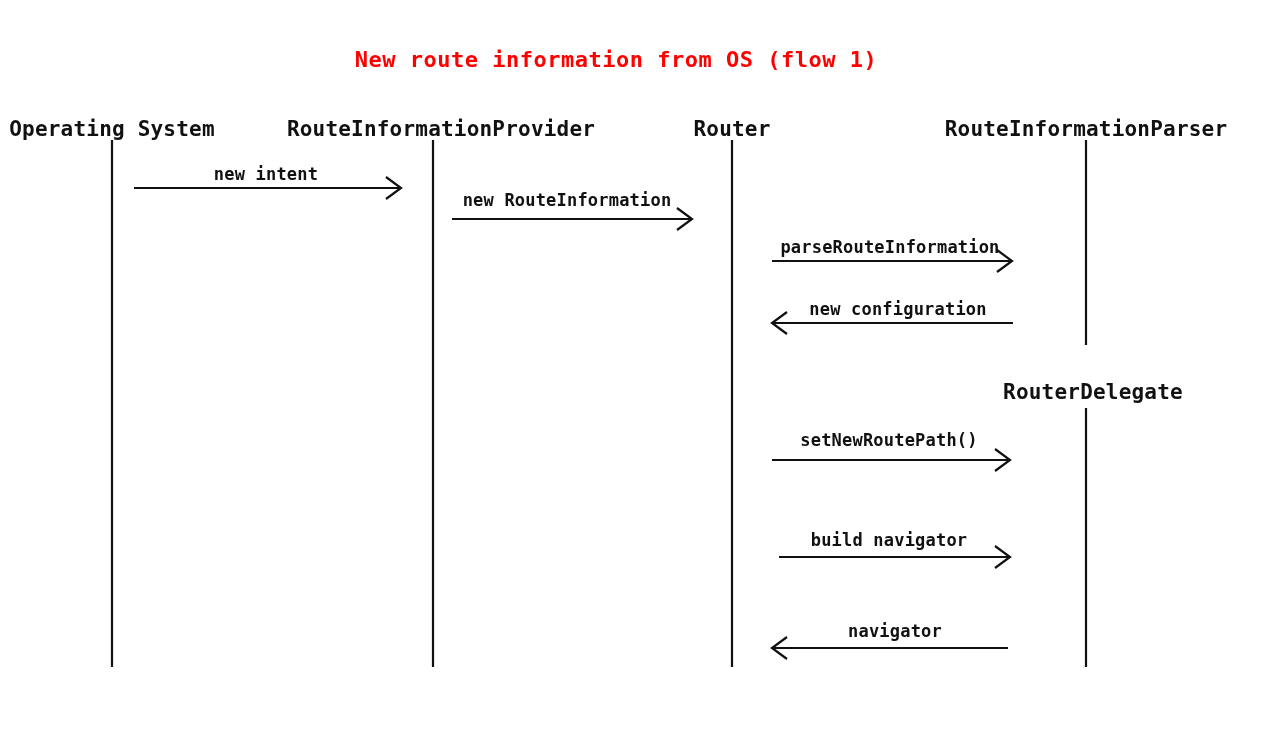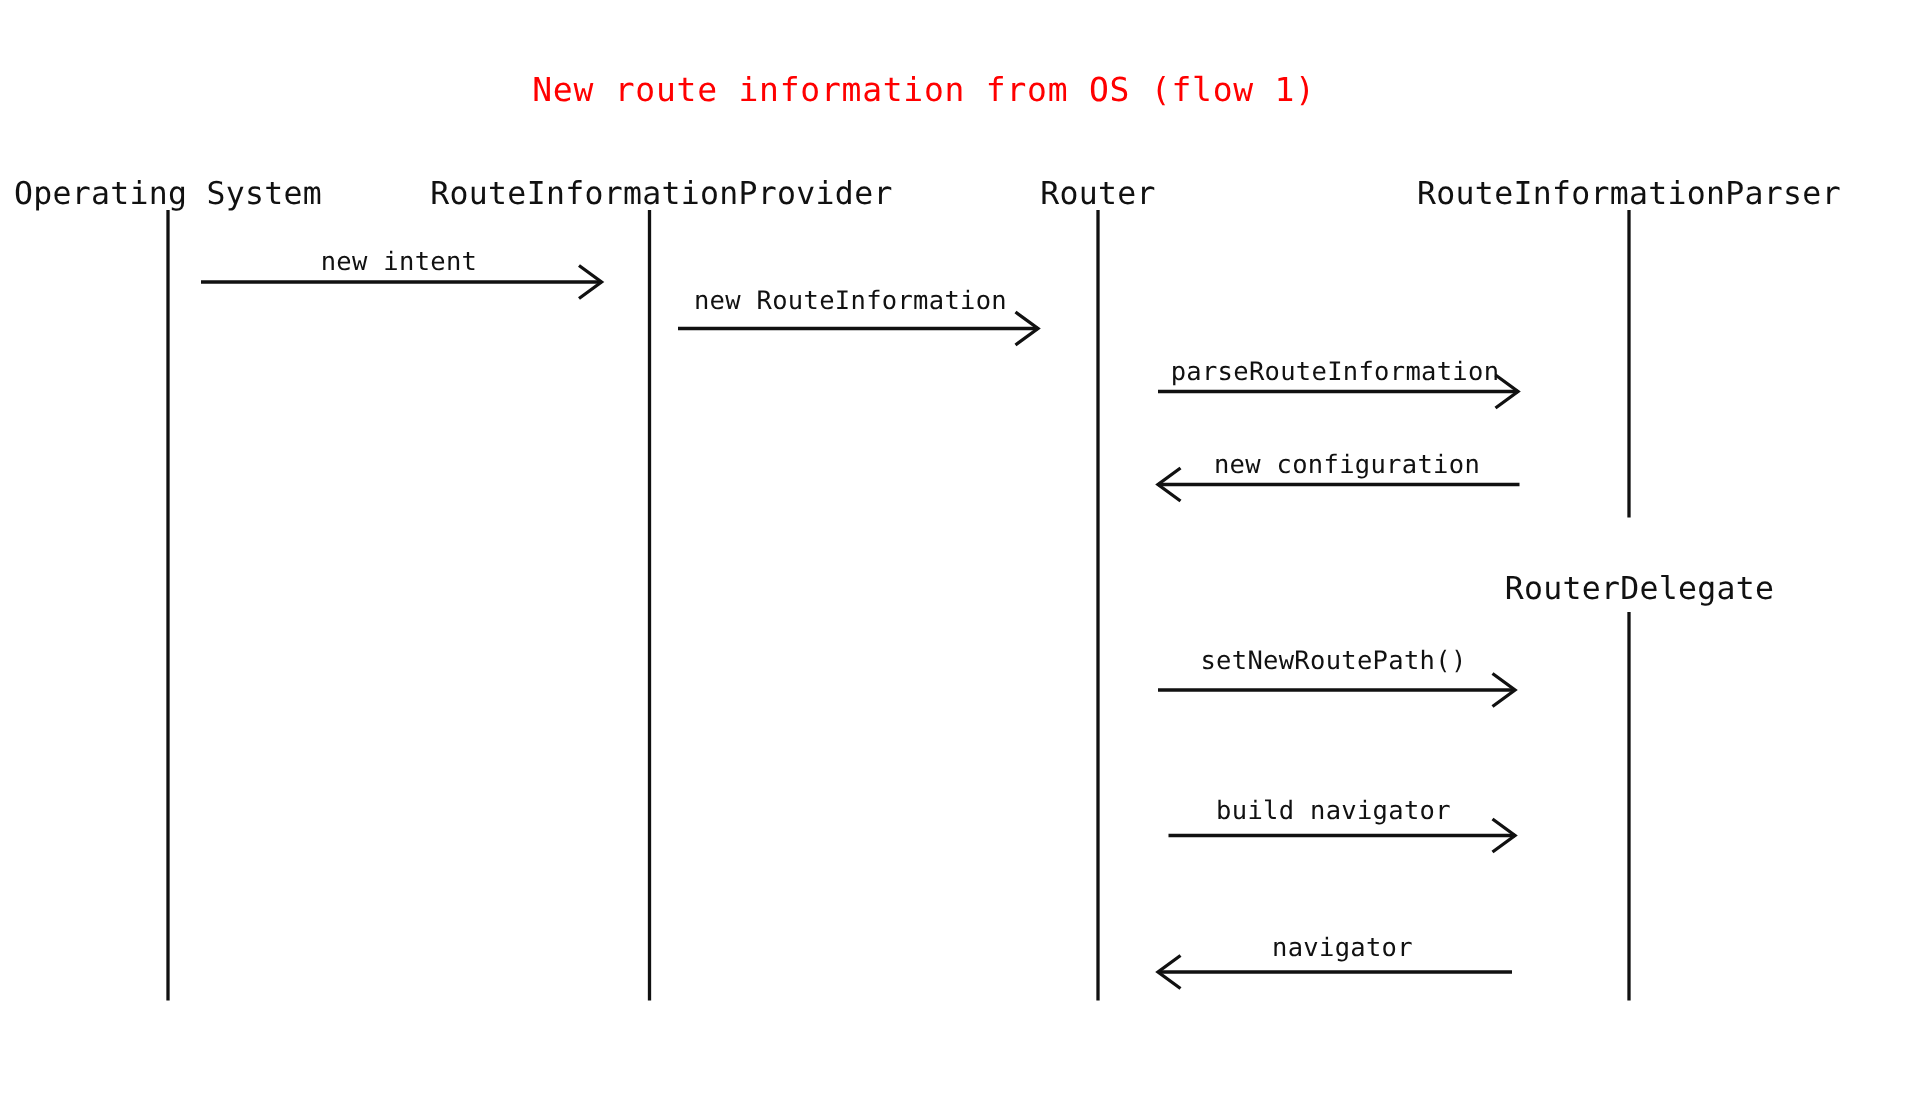--- a/index.html
+++ b/index.html
@@ -11,20 +11,21 @@
     width: 1280px;
     height: 739px;
     position: relative;
     overflow: hidden;
     font-family: "DejaVu Sans Mono", "Liberation Mono", monospace;
     color: #111111;
   }
   #diagram-root {
     position: absolute;
     inset: 0;
+    font-weight: bold;
   }
   #diagram-svg {
     position: absolute;
     left: 0;
     top: 0;
     width: 1280px;
     height: 739px;
     display: block;
   }
   .diagram-title {

